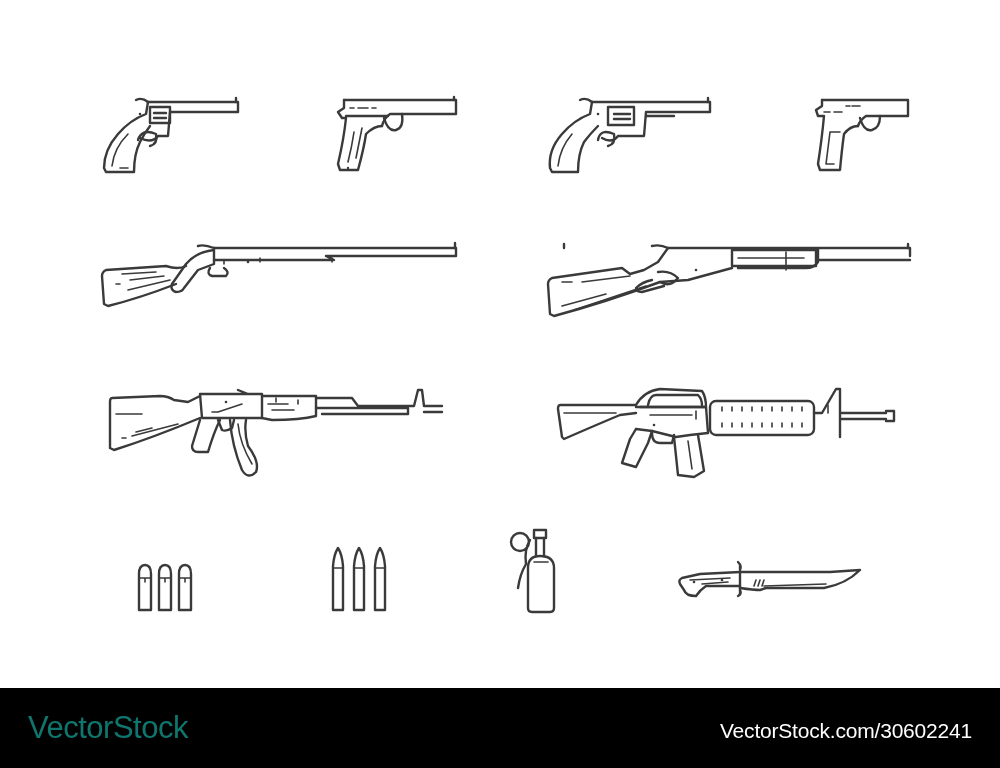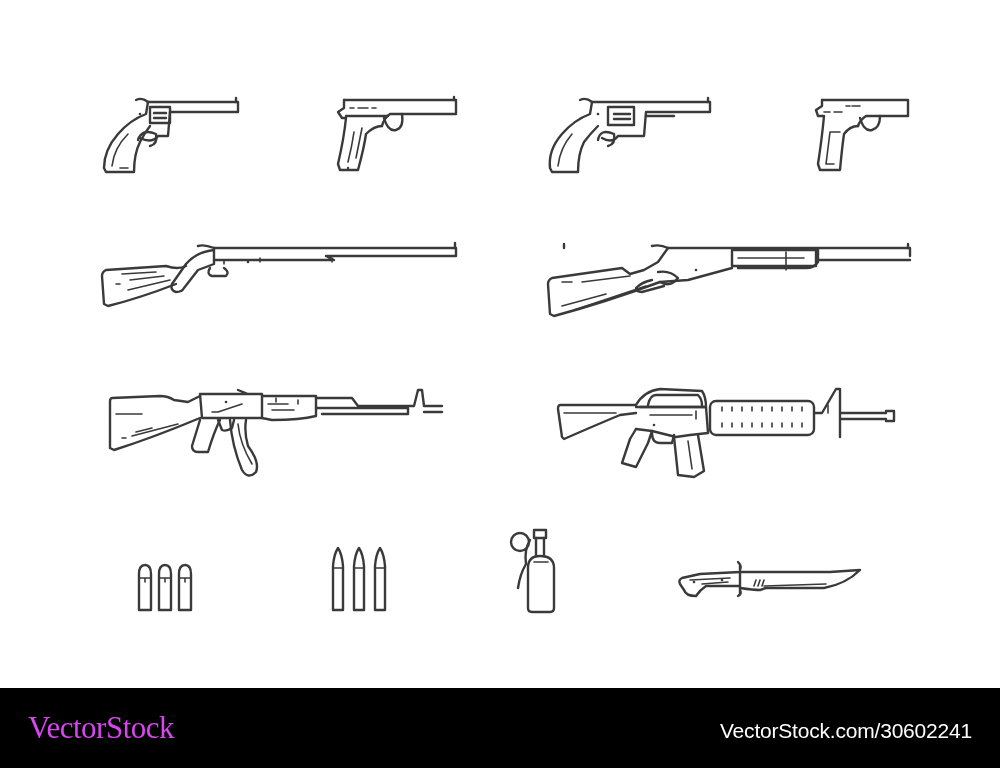--- a/index.html
+++ b/index.html
@@ -3,21 +3,21 @@
   <meta charset="utf-8">
   <style>
     html, body { margin: 0; padding: 0; }
     body { width: 1000px; height: 768px; background: #ffffff; position: relative; overflow: hidden; font-family: "Liberation Sans", sans-serif; }
     .canvas { position: absolute; left: 0; top: 0; width: 1000px; height: 688px; background: #ffffff; }
     .icon { position: absolute; }
     .icon svg { display: block; overflow: visible; }
     .ln { fill: none; stroke: #3a3a3a; stroke-width: 2.4; stroke-linecap: round; stroke-linejoin: round; }
     .thin { fill: none; stroke: #3a3a3a; stroke-width: 1.6; stroke-linecap: round; stroke-linejoin: round; }
     .footer { position: absolute; left: 0; top: 688px; width: 1000px; height: 80px; background: #000000; }
-    .brand { position: absolute; left: 28px; top: 22px; color: #d946ef; font-size: 31px; letter-spacing: -0.5px; font-family: Liberation Serif, serif; }
+    .brand { position: absolute; left: 28px; top: 22px; color: #0f766e; font-size: 31px; letter-spacing: -0.5px; }
     .stockid { position: absolute; right: 28px; top: 31px; color: #ffffff; font-size: 21px; letter-spacing: -0.2px; }
   </style>
 </head>
 <body>
 
 <div class="canvas">
 
   <div class="icon" style="left:100px;top:94px;">
     <svg width="145" height="82" viewBox="0 0 145 82">
       <path class="ln" d="M48 8 L138 8 L138 18 L70 18 L68 42 L58 42 Q52 50 40 44"></path>

